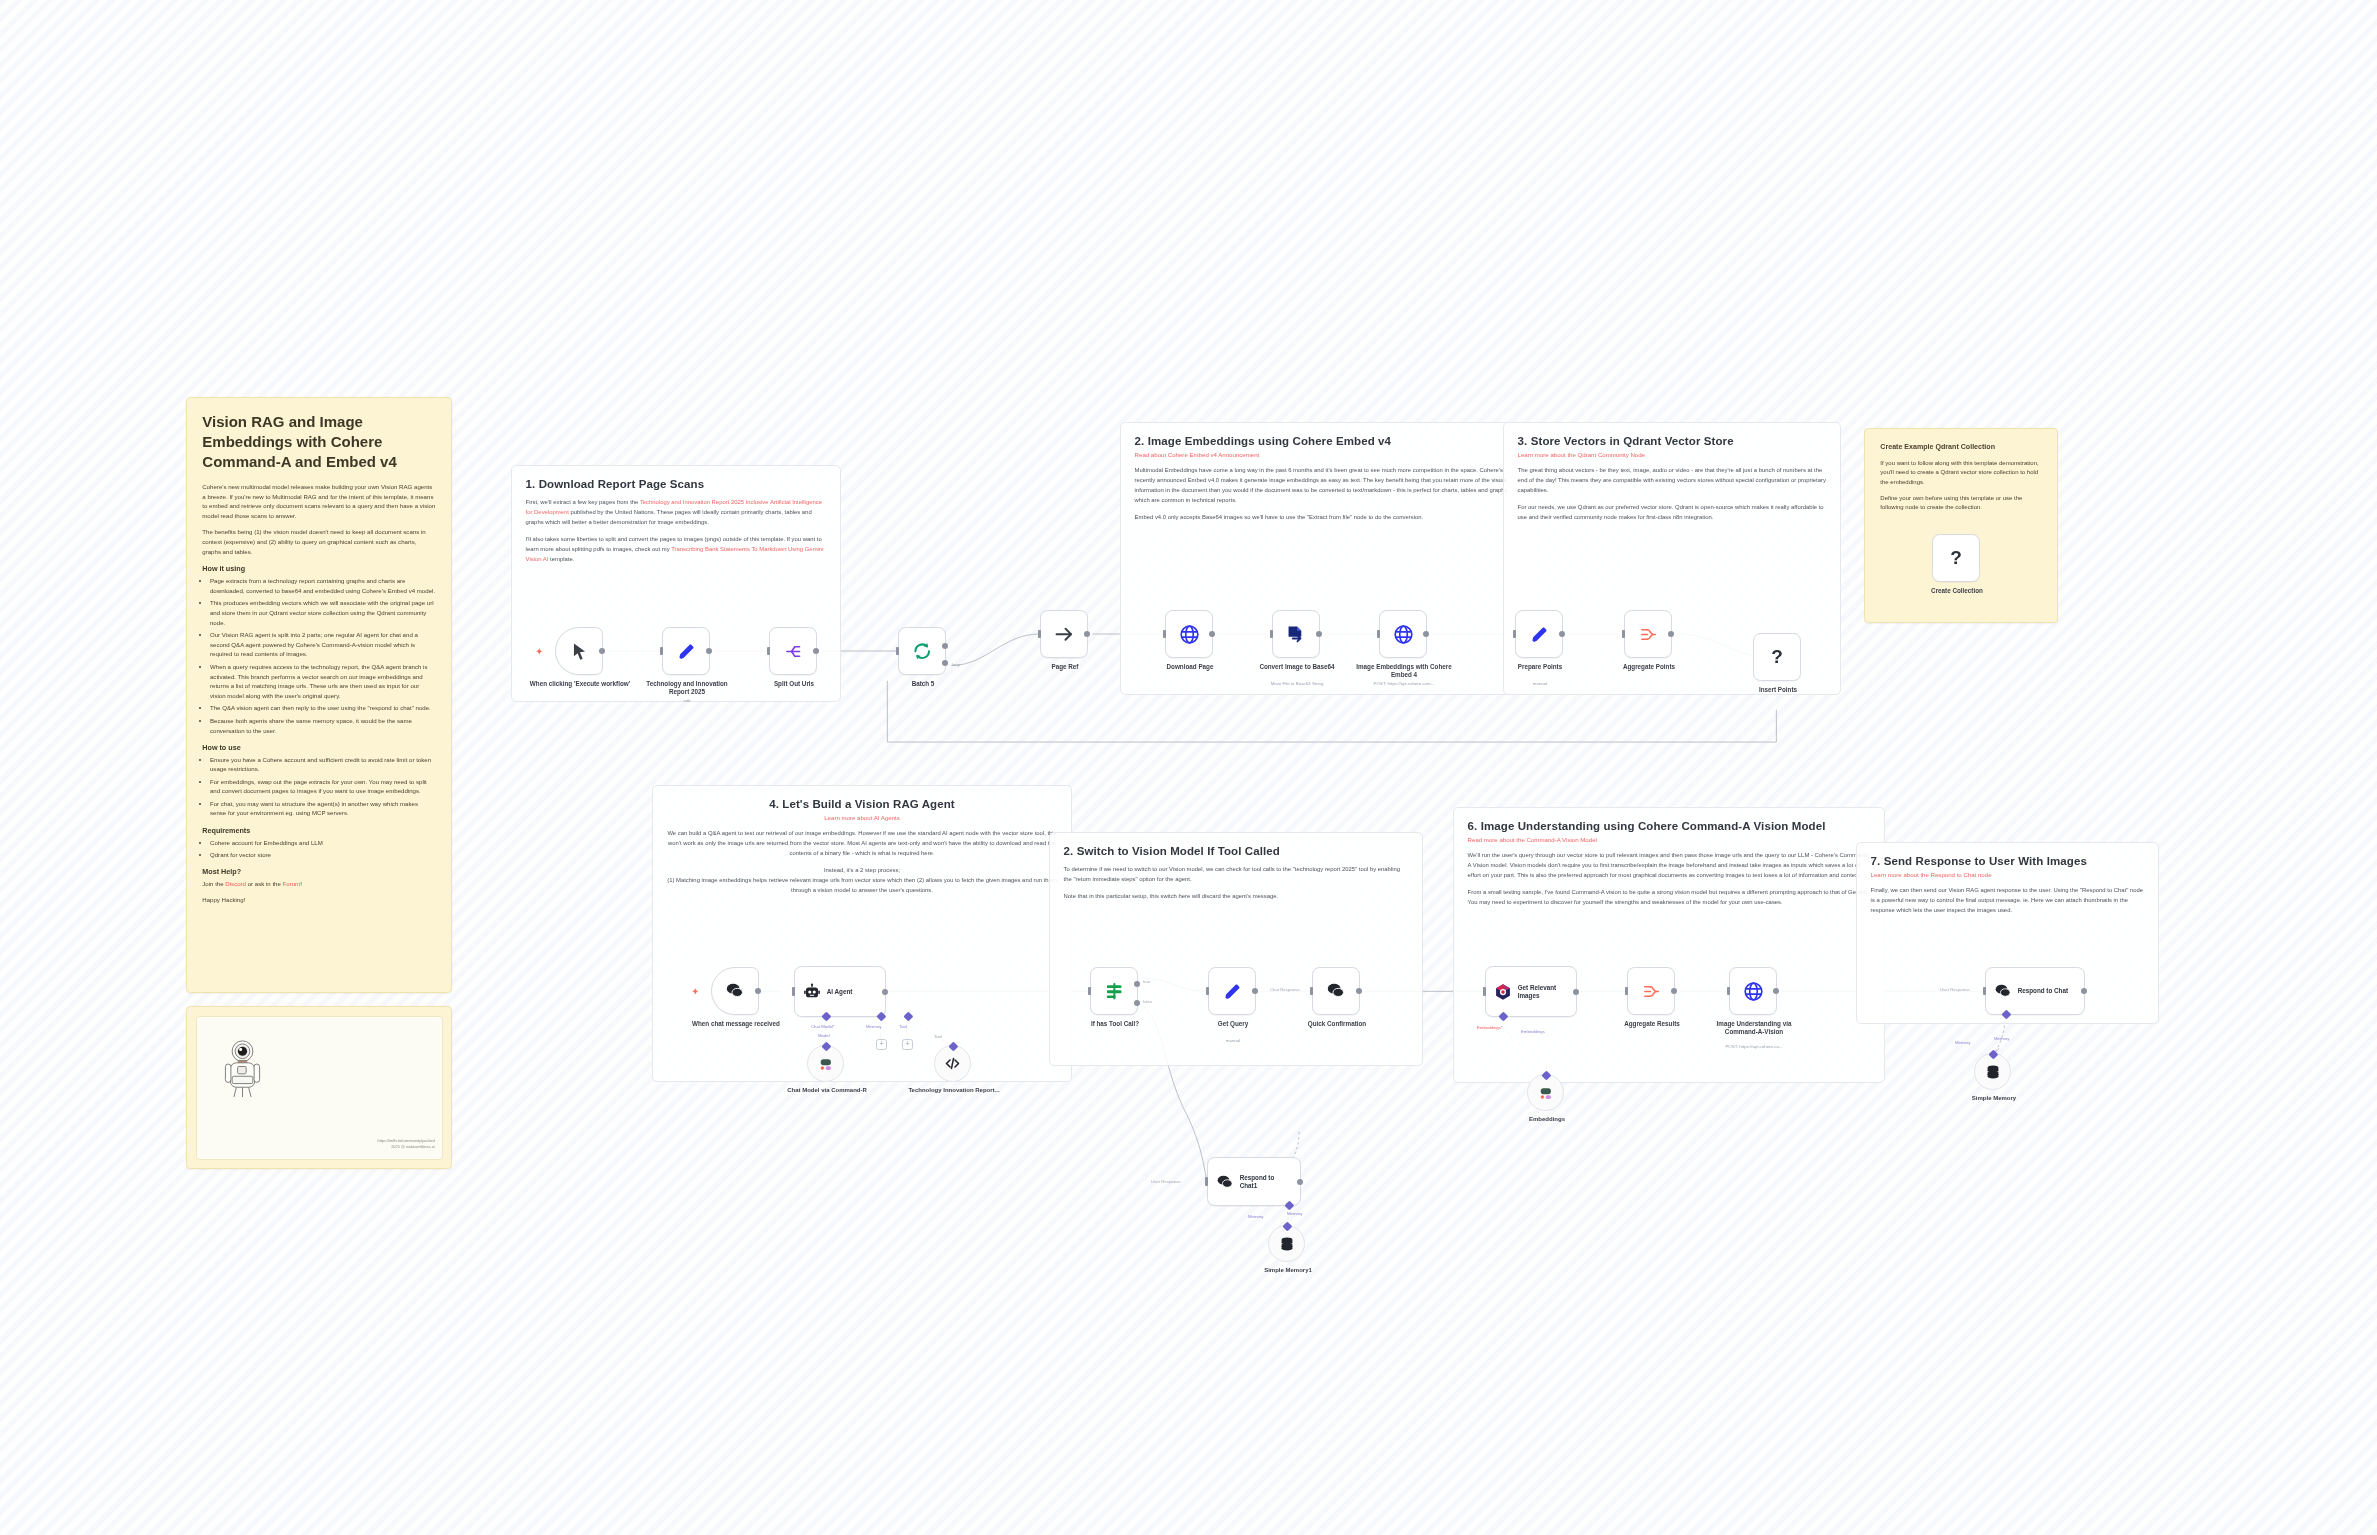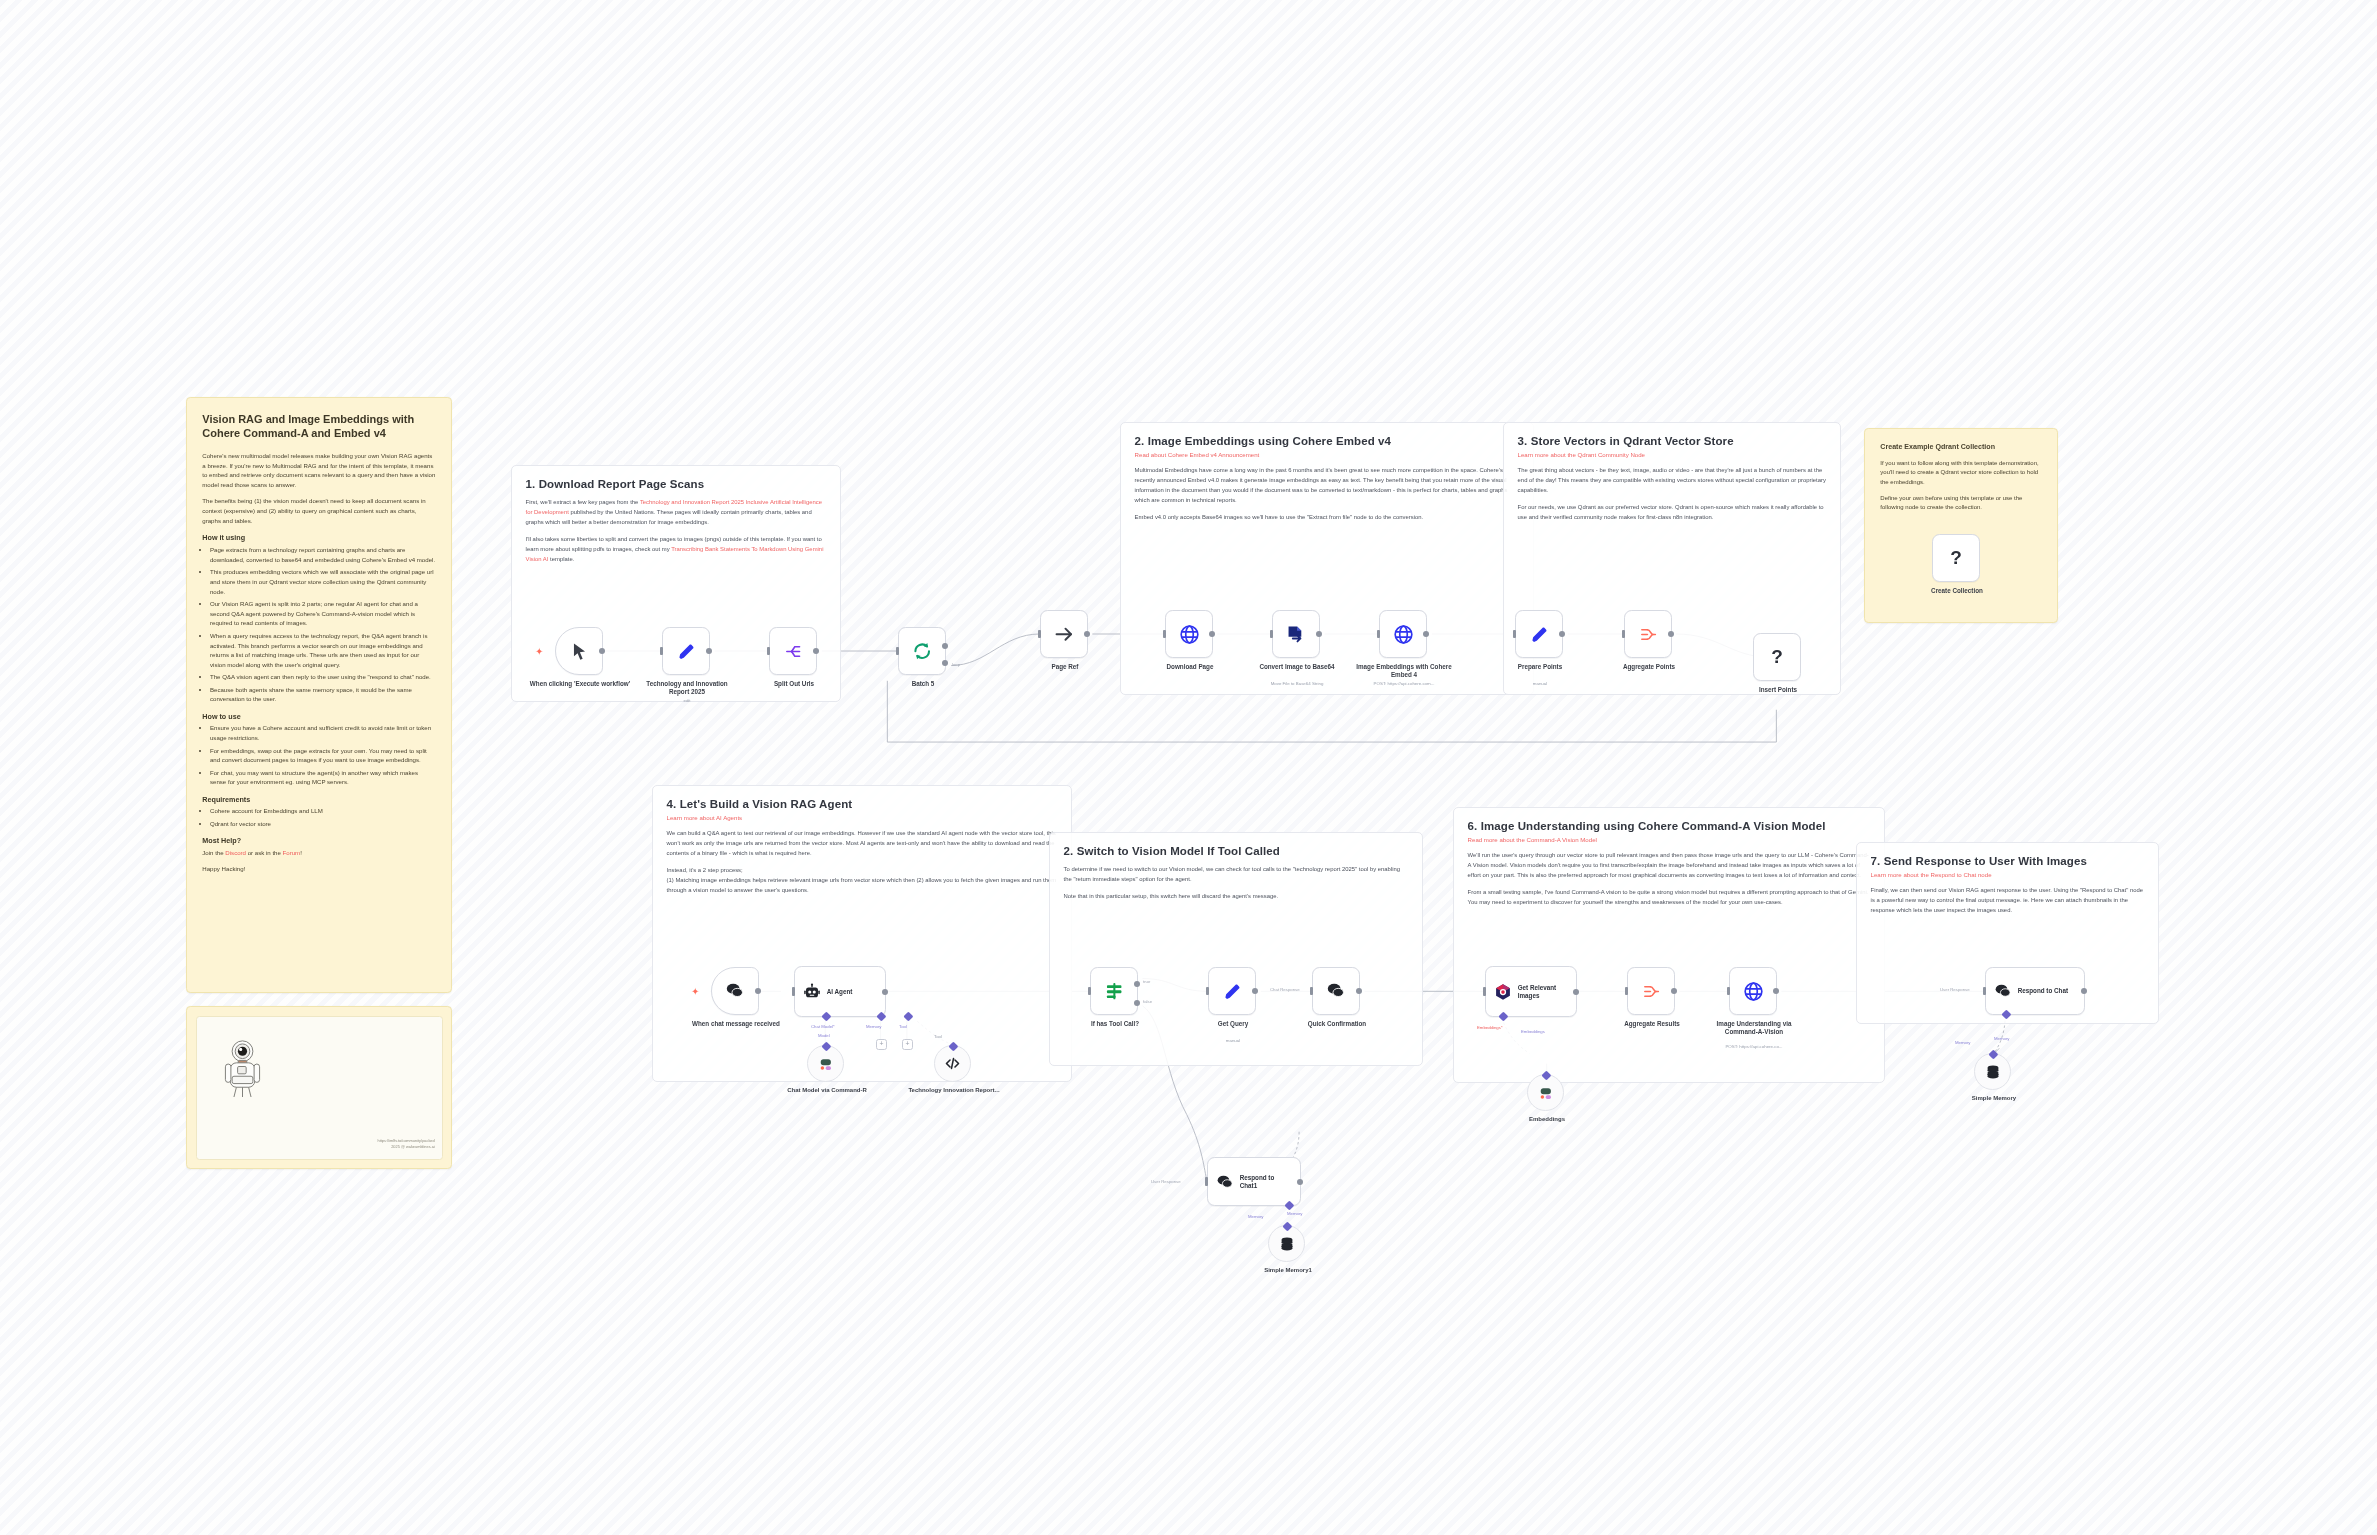--- a/index.html
+++ b/index.html
@@ -19,21 +19,21 @@
   .sticky{
     position:absolute;
     background:#fdf4d4;
     border:0.9px solid #f0e4ae;
     border-radius:4.3px;
     box-shadow:0 0.9px 1.7px rgba(0,0,0,.05);
     padding:13.6px 15.3px;
     color:#4a4330;
     overflow:hidden;
   }
-  .sticky h2{ font-size:11px; line-height:1.35; font-weight:700; color:#3d3726; margin-bottom:9.4px;}
+  .sticky h2{ font-size:15px; line-height:1.35; font-weight:700; color:#3d3726; margin-bottom:9.4px;}
   .sticky h3{ font-size:7.2px; font-weight:700; color:#3d3726; margin:7.7px 0 2.6px;}
   .sticky p{ font-size:6.1px; line-height:1.62; margin-bottom:6px; }
   .sticky ul{ margin:0 0 6px 7.7px; }
   .sticky li{ font-size:6.1px; line-height:1.6; margin-bottom:2.6px; list-style:disc; }
   .sticky a{ color:#ef5a5a; text-decoration:none; }
   .sticky .sm-title{ font-size:7.1px; font-weight:700; margin-bottom:8px; }
   .sticky .sm-p{ font-size:6px; line-height:1.62; margin-bottom:6px;}
 
   
   .panel{
@@ -240,21 +240,21 @@
   <div class="sticky" style="left:1864px; top:428px; width:194px; height:195px;">
     <div class="sm-title">Create Example Qdrant Collection</div>
     <div class="sm-p">If you want to follow along with this template demonstration, you'll need to create a Qdrant vector store collection to hold the embeddings.</div>
     <div class="sm-p">Define your own before using this template or use the following node to create the collection.</div>
   </div>
   <div class="node" style="left:1932px; top:534px;">
     <span class="qmark">?</span>
     <div class="nlabel">Create Collection</div>
   </div>
 
-  <div class="panel" style="left:652px; top:785px; width:420px; height:297px;">
+  <div class="panel" style="left:652px; top:785px; width:420px; height:297px;text-align:center;">
     <div class="pinner">
       <div class="ptitle">4. Let's Build a Vision RAG Agent</div>
       <a class="plink" href="#">Learn more about AI Agents</a>
       <div class="ptext">We can build a Q&amp;A agent to test our retrieval of our image embeddings. However if we use the standard AI agent node with the vector store tool, this won't work as only the image urls are returned from the vector store. Most AI agents are text-only and won't have the ability to download and read the contents of a binary file - which is what is required here.</div>
       <div class="ptext">Instead, it's a 2 step process;</div>
       <div class="ptext" style="margin-top:0">(1) Matching image embeddings helps retrieve relevant image urls from vector store which then (2) allows you to fetch the given images and run them through a vision model to answer the user's questions.</div>
     </div>
   </div>
 
   <div class="panel" style="left:1049px; top:832px; width:374px; height:234px;">

